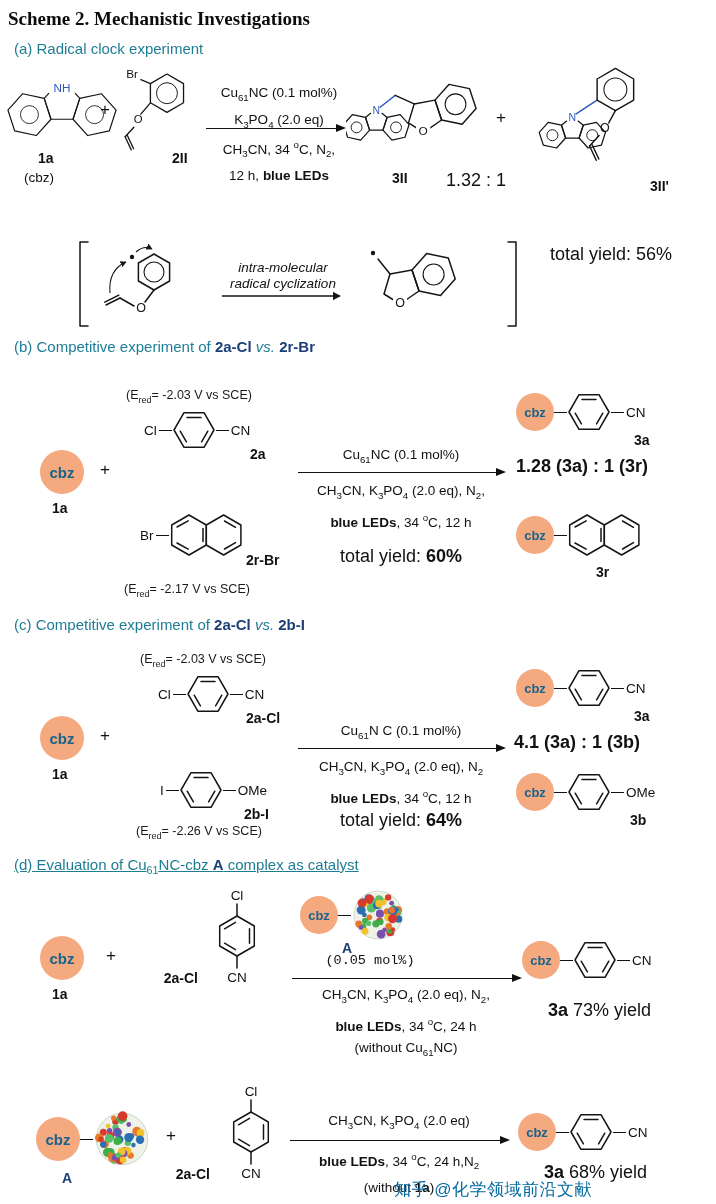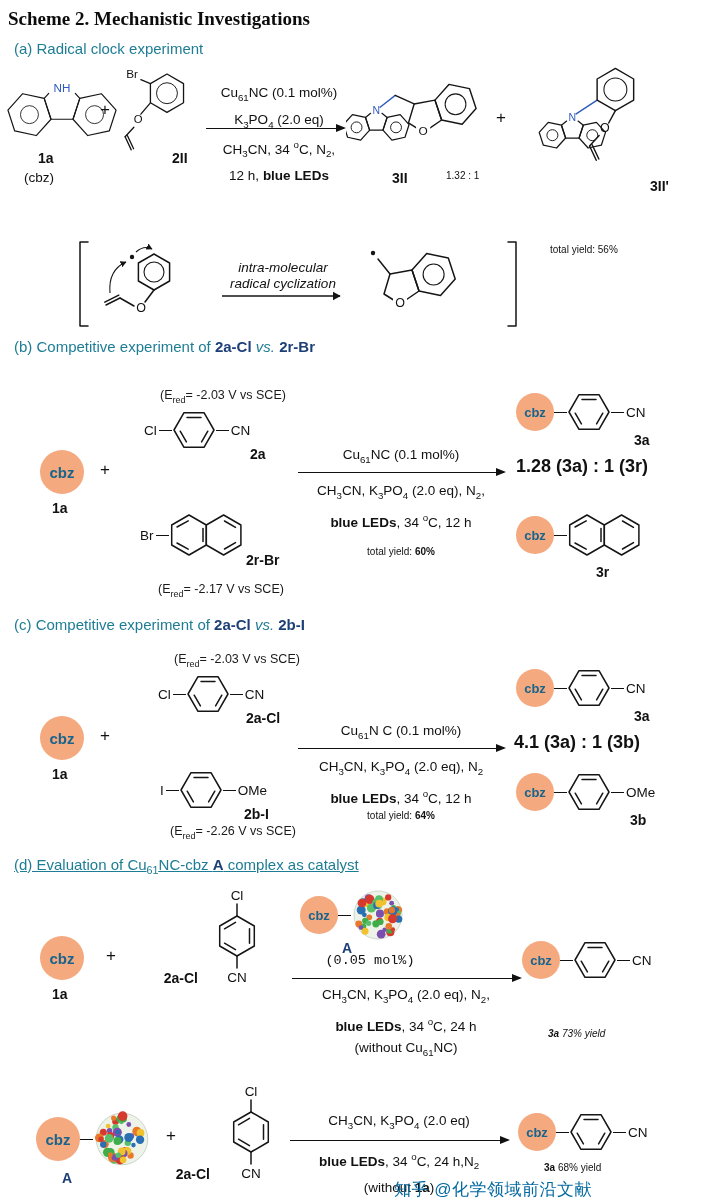--- a/index.html
+++ b/index.html
@@ -5,27 +5,27 @@
   * { margin:0; padding:0; box-sizing:border-box; }
   html,body { background:#ffffff; }
   #page { position:relative; width:709px; height:1204px; background:#fff; overflow:hidden;
           font-family:"Liberation Sans","DejaVu Sans",sans-serif; color:#111; }
   .abs { position:absolute; }
   .title { font-family:"Liberation Serif","DejaVu Serif",serif; font-weight:bold; font-size:19px; color:#0c0c0c; }
   .heading { font-size:15px; color:var(--heading-teal,#1e7d95); white-space:nowrap; }
   .heading b.cmpd { color:var(--navy,#1c3f77); }
   .heading i { font-style:italic; }
   .cond { font-size:13.5px; text-align:center; line-height:22px; white-space:nowrap; }
-  .ered { font-size:12.5px; color:#1a1a1a; white-space:nowrap;margin-left:34px; }
+  .ered { font-size:12.5px; color:#1a1a1a; white-space:nowrap; }
   .cmpd-label { font-weight:bold; font-size:14px; white-space:nowrap; }
   .navy { color:var(--navy,#1c3f77); }
   .subname { font-size:13.5px; }
   .plus { font-size:17px; color:#111; }
   .ratio { font-weight:bold; font-size:18px; white-space:nowrap; }
-  .yield { font-size:10px; white-space:nowrap; }
+  .yield { font-size:18px; white-space:nowrap; }
   sub,sup { font-size:0.72em; }
   .rxn-arrow { height:0; border-top:1.6px solid #111; }
   .rxn-arrow:after { content:""; position:absolute; right:-2px; top:-5px; width:0; height:0;
                      border-left:10px solid #111; border-top:4.5px solid transparent; border-bottom:4.5px solid transparent; }
   .mol-row { display:flex; align-items:center; }
   .bondline { width:13px; height:0; border-top:1.5px solid #111; flex:none; }
   .atom { font-size:13.5px; white-space:nowrap; padding:0 2px; }
   .cbz-circle { width:44px; height:44px; border-radius:50%; background:var(--cbz-circle-fill,#f5a97f);
                 color:var(--cbz-text,#19648c); font-weight:bold; font-size:15px;
                 display:flex; align-items:center; justify-content:center; flex:none; }
@@ -421,21 +421,21 @@
     <span class="bondline"></span>
     <svg class="ring-h" width="44" height="40" viewBox="-22 -20 44 40">
       <polygon class="bond" points="-20,0 -10,-17.3 10,-17.3 20,0 10,17.3 -10,17.3"></polygon>
       <line class="bond" x1="-7" y1="-12.5" x2="7" y2="-12.5"></line>
       <line class="bond" x1="13.8" y1="1.2" x2="7.6" y2="11.9"></line>
       <line class="bond" x1="-13.8" y1="1.2" x2="-7.6" y2="11.9"></line>
     </svg>
     <span class="bondline"></span>
     <span class="atom">CN</span>
   </div>
-  <div class="abs yield" style="left:548px;top:1028px;font-style:italic;"><b>3a</b> 73% yield</div>
+  <div class="abs yield" style="left:548px;top:1000px;"><b>3a</b> 73% yield</div>
 
 
   <div class="abs mol-row" style="left:36px;top:1110px;">
     <div class="cbz-circle">
         <span>cbz</span>
       </div>
     <span class="bondline"></span>
     <svg class="cluster" width="58" height="58" viewBox="0 0 36 36">
       <circle cx="18" cy="18" r="16" fill="#eef3ea" stroke="#c9d4c5" stroke-width="0.6"></circle>
       <g class="dots">

